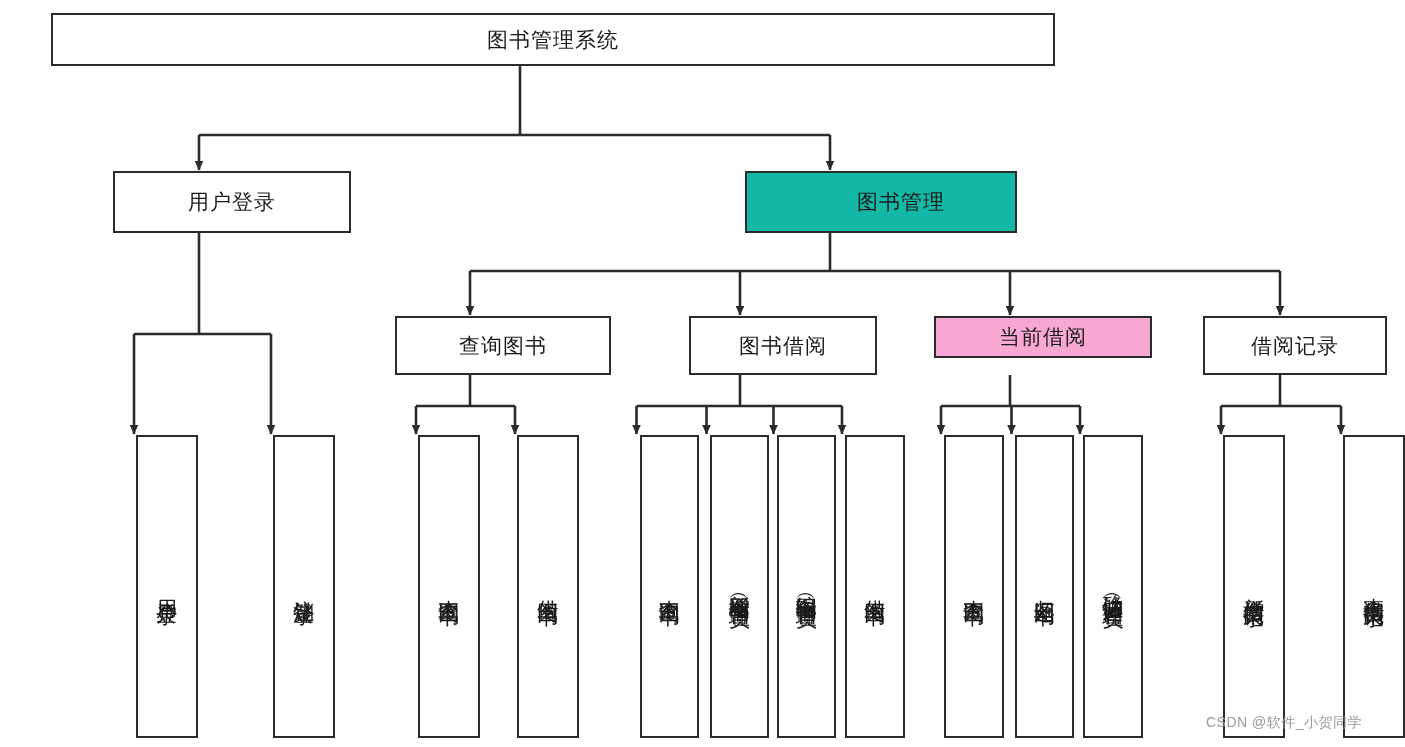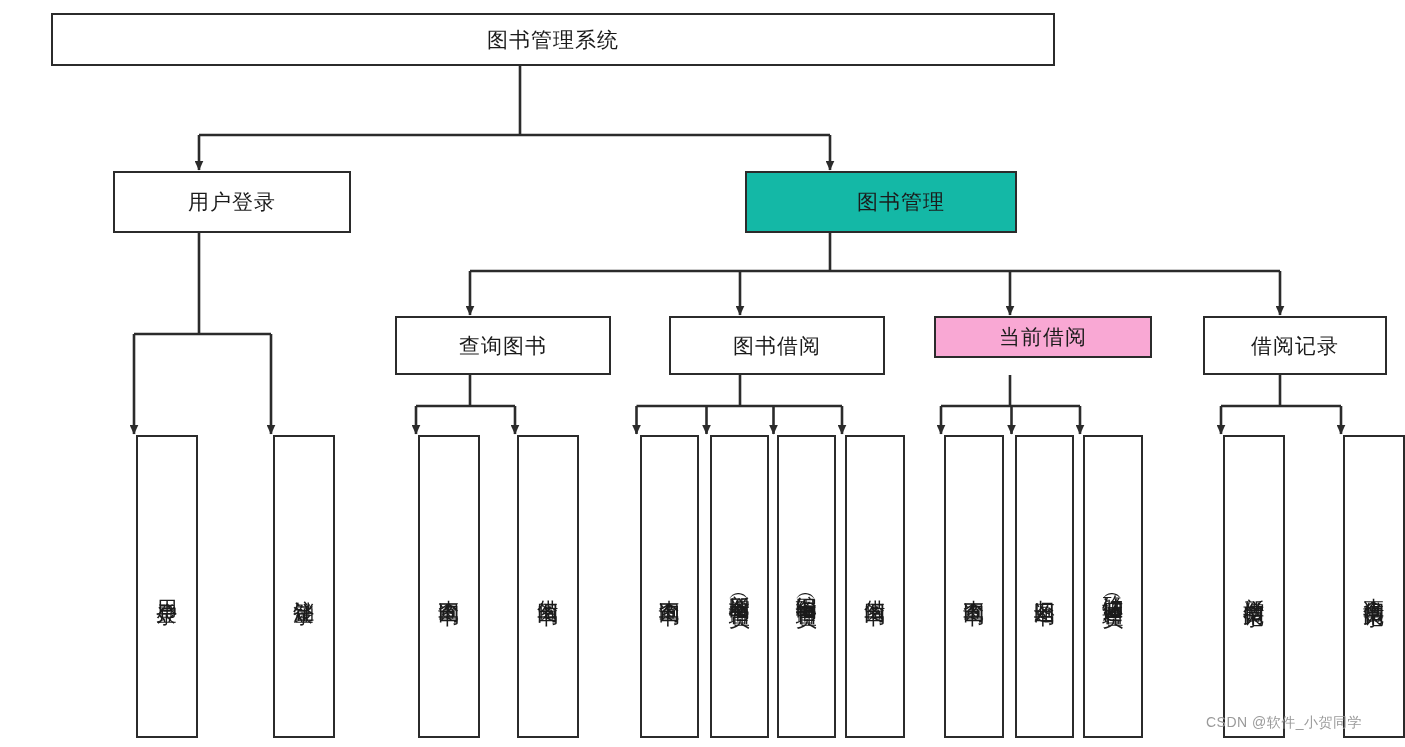--- a/index.html
+++ b/index.html
@@ -115,21 +115,21 @@
       </div>
       <div class="node horizontal" style="left: 80px; top: 171px; width: 238px; height: 62px; border-color: rgb(43, 43, 43); background: rgb(255, 255, 255);">
         <span class="node-label">用户登录</span>
       </div>
       <div class="node horizontal" style="left: 712px; top: 171px; width: 272px; height: 62px; border-color: rgb(43, 43, 43); background: #14b8a6; padding-left: 40px;">
         <span class="node-label">图书管理</span>
       </div>
       <div class="node horizontal" style="left: 362px; top: 316px; width: 216px; height: 59px; border-color: rgb(43, 43, 43); background: rgb(255, 255, 255);">
         <span class="node-label">查询图书</span>
       </div>
-      <div class="node horizontal" style="left: 636px; top: 316px; width: 216px; height: 59px; border-color: rgb(43, 43, 43); background: rgb(255, 255, 255);">
+      <div class="node horizontal" style="left: 656px; top: 316px; width: 188px; height: 59px; border-color: rgb(43, 43, 43); background: rgb(255, 255, 255);">
         <span class="node-label">图书借阅</span>
       </div>
       <div class="node horizontal" style="left: 901px; top: 316px; width: 218px; height: 42px; border-color: rgb(43, 43, 43); background: #f9a8d4;">
         <span class="node-label">当前借阅</span>
       </div>
       <div class="node horizontal" style="left: 1170px; top: 316px; width: 184px; height: 59px; border-color: rgb(43, 43, 43); background: rgb(255, 255, 255);">
         <span class="node-label">借阅记录</span>
       </div>
       <div class="node vertical" style="left: 103px; top: 435px; width: 62px; height: 303px; border-color: rgb(43, 43, 43); background: rgb(255, 255, 255);">
         <span class="node-label">用户登录</span>

